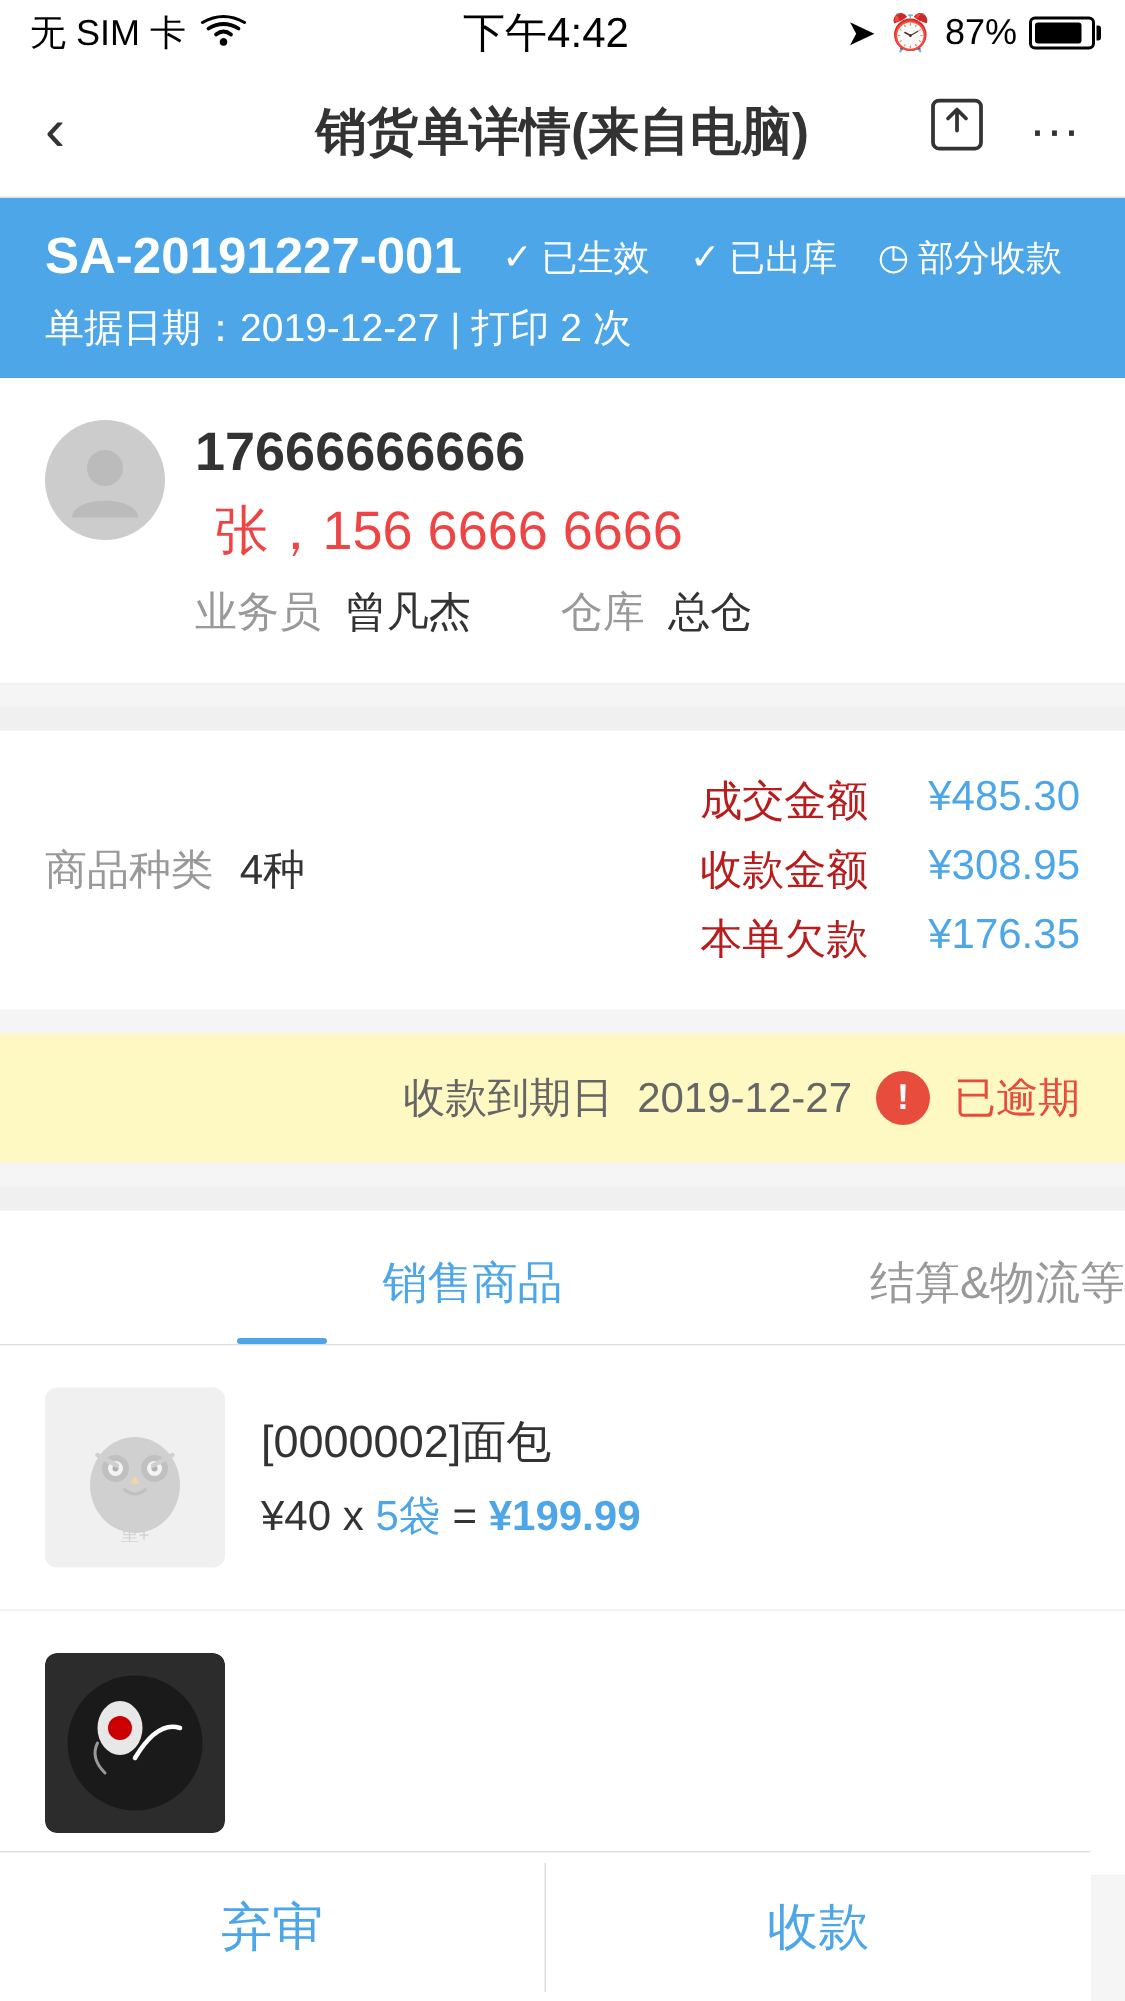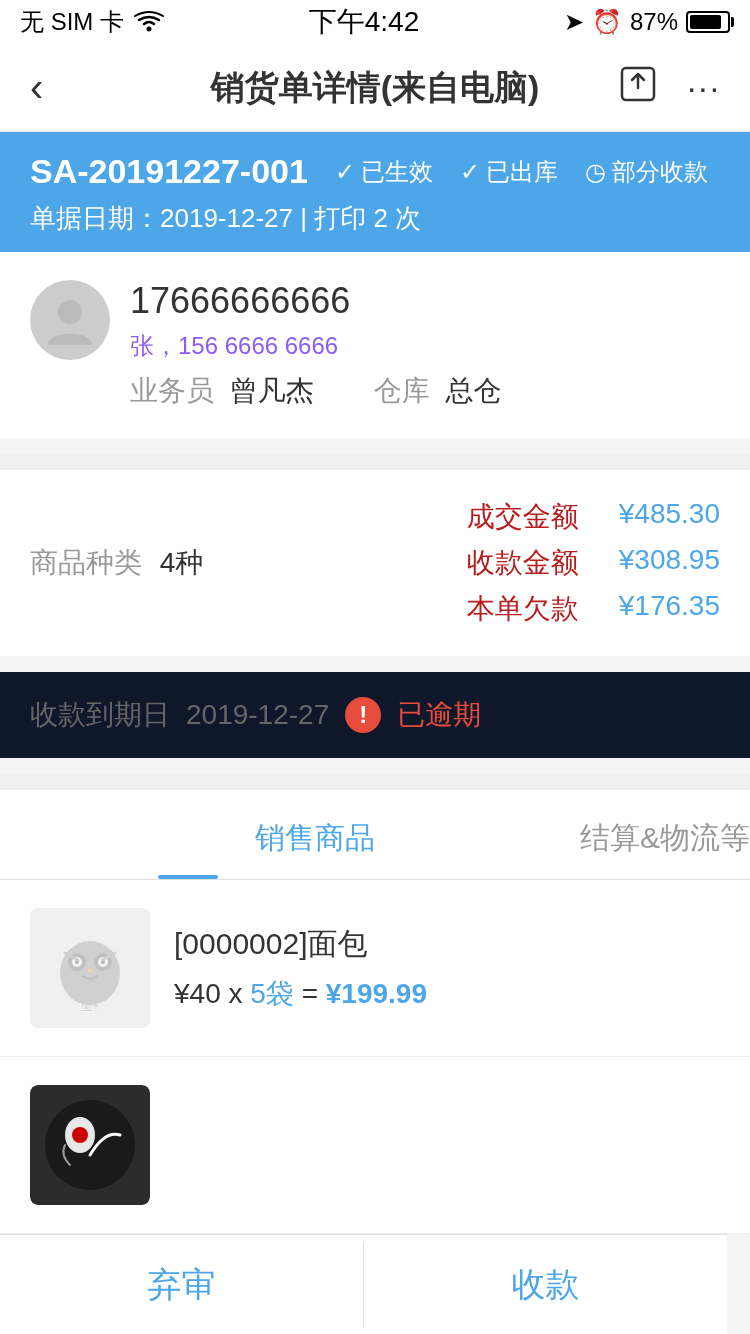--- a/index.html
+++ b/index.html
@@ -90,22 +90,22 @@
       border-radius: 50%;
       background: #ccc;
       flex-shrink: 0;
       display: flex;
       align-items: center;
       justify-content: center;
       overflow: hidden;
     }
     .avatar svg { width: 60px; height: 60px; }
     .customer-info { flex: 1; }
-    .customer-name { font-size: 36px; font-weight: 400; color: #333; margin-bottom: 8px; }
-    .customer-phone { font-size: 24px; color: #8b5cf6; margin-bottom: 10px; }
+    .customer-name { font-size: 36px; font-weight: 700; color: #333; margin-bottom: 8px; }
+    .customer-phone { font-size: 36px; color: #ef4444; margin-bottom: 10px; margin-left: 13px; }
     .customer-meta { display: flex; gap: 60px; font-size: 28px; color: #666; }
     .customer-meta .label { color: #999; }
     .customer-meta .value { color: #333; margin-left: 8px; }
 
     
     .stats-section {
       background: #fff;
       padding: 28px 30px;
       margin-bottom: 16px;
       display: flex;
@@ -115,28 +115,29 @@
     .stats-item { font-size: 28px; color: #666; }
     .stats-item .label { color: #999; }
     .stats-item .value { color: #333; margin-left: 10px; }
     .stats-right { display: flex; flex-direction: column; gap: 8px; align-items: flex-end; }
     .stats-row { display: flex; justify-content: space-between; gap: 40px; font-size: 28px; }
     .stats-row .amount-label { color: #b91c1c; }
     .stats-row .amount-value { color: #4da6e8; }
 
     
     .overdue-section {
-      background: #0f172a;
+      background: #fef9c3;
       padding: 24px 30px;
       margin-bottom: 16px;
       display: flex;
       align-items: center;
       gap: 16px;
       font-size: 28px;
       color: #666;
+      justify-content: flex-end;
     }
     .overdue-badge {
       background: #e74c3c;
       color: #fff;
       border-radius: 50%;
       width: 36px;
       height: 36px;
       display: flex;
       align-items: center;
       justify-content: center;

